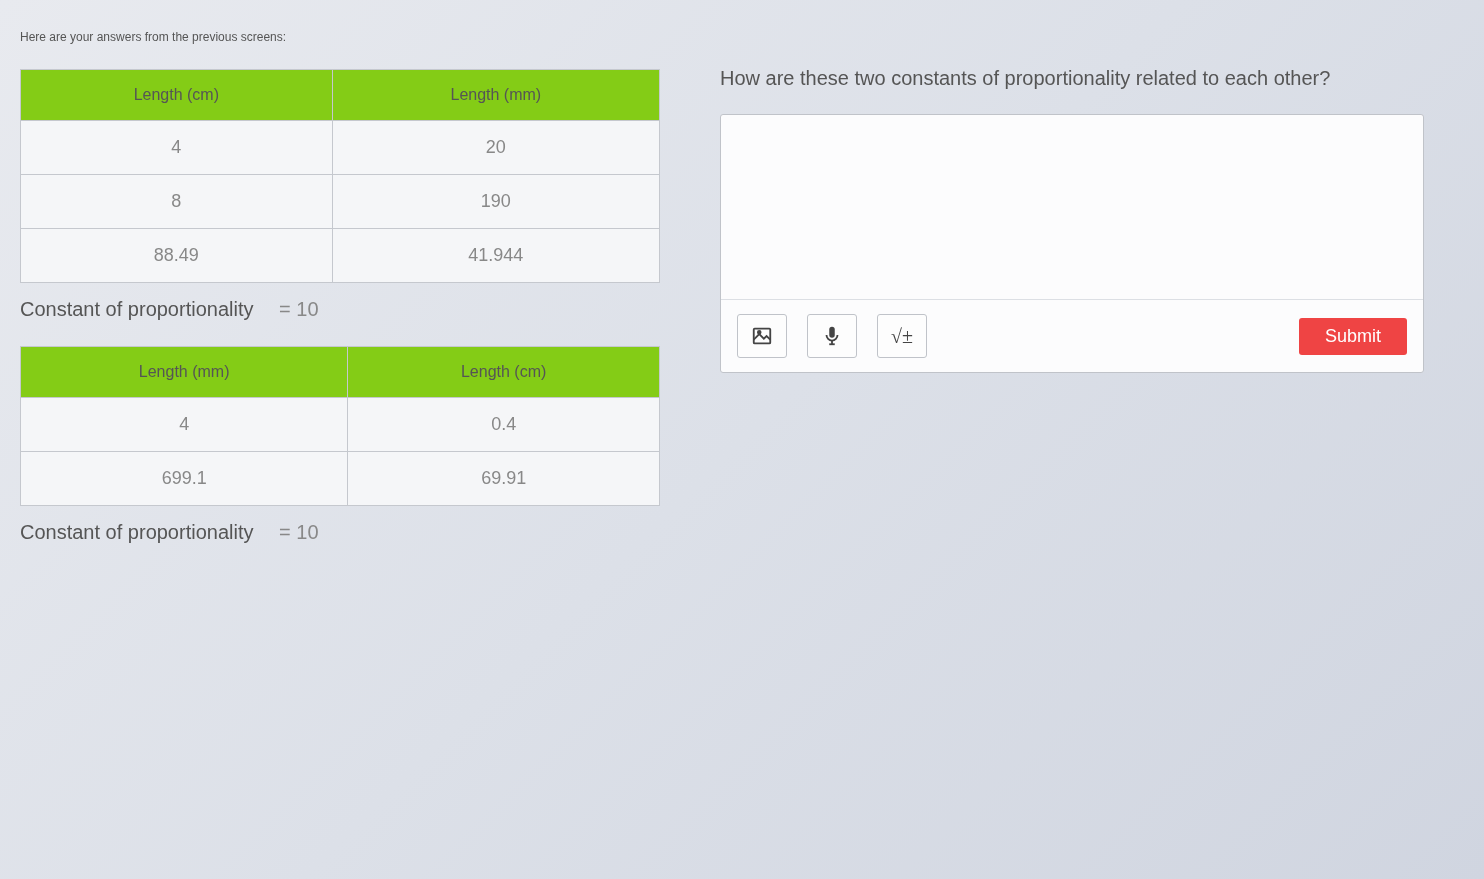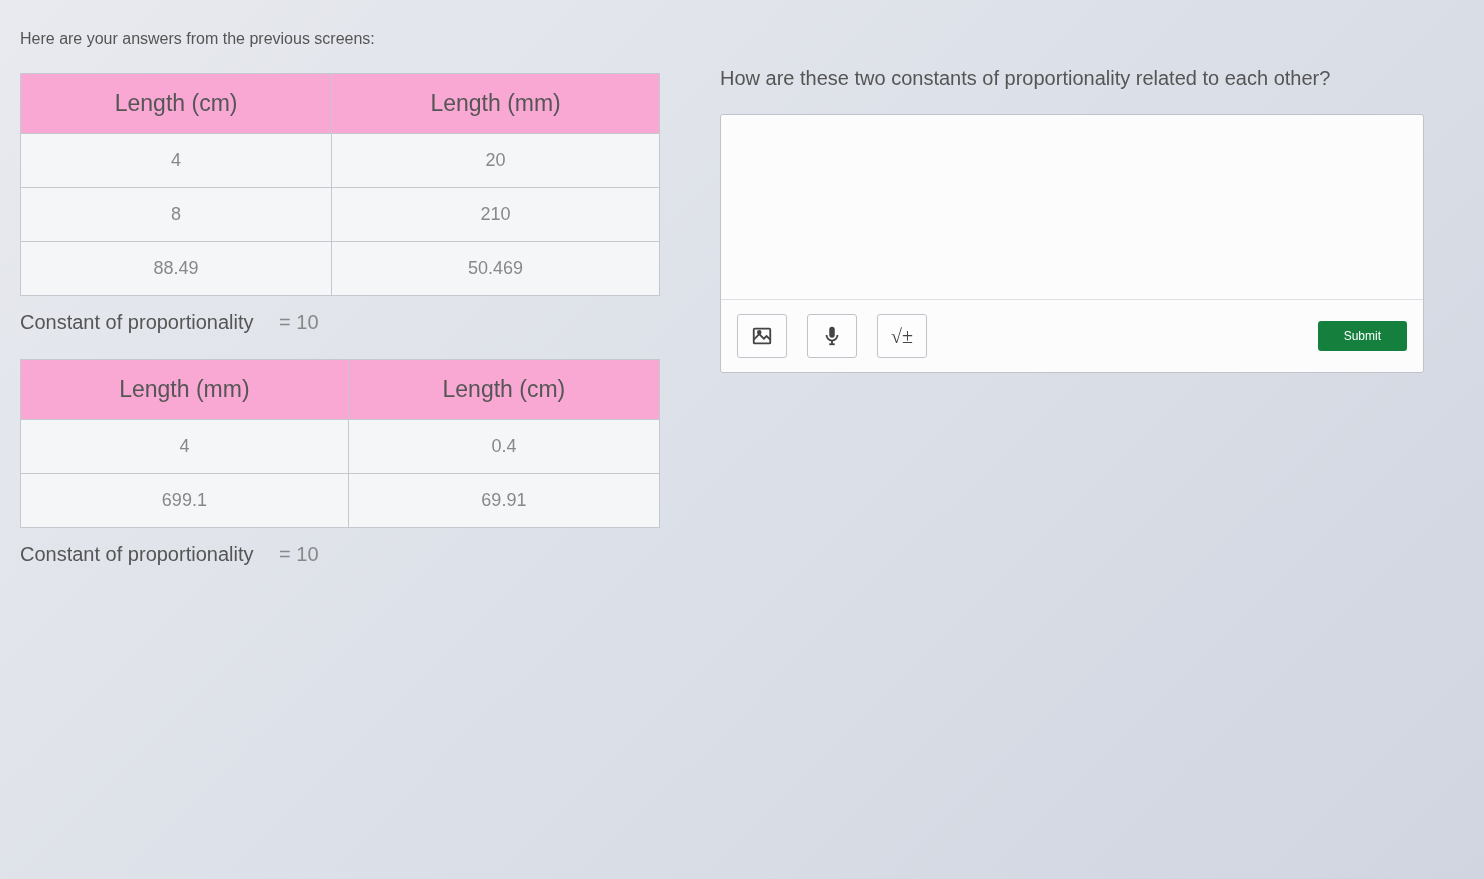--- a/index.html
+++ b/index.html
@@ -19,45 +19,45 @@
     }
     .left-panel {
       width: 660px;
     }
     .right-panel {
       flex: 1;
       padding-right: 40px;
       margin-top: 32px;
     }
     .intro-text {
-      font-size: 16px;
+      font-size: 12px;
       color: #555;
       margin-bottom: 25px;
     }
     .question-text {
       font-size: 20px;
       color: #555;
       line-height: 1.6;
       margin-bottom: 20px;
     }
     table {
       border-collapse: collapse;
       width: 640px;
       margin-bottom: 15px;
       background: #f5f6f8;
       border: 1px solid #c5c8ce;
     }
     th {
       font-weight: normal;
-      font-size: 23px;
+      font-size: 16px;
       color: #555;
       padding: 16px 10px;
       border: 1px solid #c5c8ce;
       text-align: center;
-      background: #f9a8d4;
+      background: #84cc16;
     }
     td {
       font-size: 18px;
       color: #888;
       padding: 16px 10px;
       border: 1px solid #c5c8ce;
       text-align: center;
       background: #f5f6f8;
     }
     .constant-text {
@@ -108,25 +108,25 @@
       font-size: 20px;
     }
     .tool-btn svg {
       width: 22px;
       height: 22px;
     }
     .spacer {
       flex: 1;
     }
     .submit-btn {
-      background: #15803d;
+      background: #ef4444;
       color: #fff;
       border: none;
       padding: 8px 26px;
-      font-size: 12px;
+      font-size: 18px;
       border-radius: 3px;
       cursor: pointer;
     }
     .math-symbol {
       font-family: "Times New Roman", serif;
       font-size: 20px;
     }
   </style>
 </head>
 <body>
@@ -141,25 +141,25 @@
         <th>Length (mm)</th>
       </tr>
     </thead>
     <tbody>
       <tr>
         <td>4</td>
         <td>20</td>
       </tr>
       <tr>
         <td>8</td>
-        <td>210</td>
+        <td>190</td>
       </tr>
       <tr>
         <td>88.49</td>
-        <td>50.469</td>
+        <td>41.944</td>
       </tr>
     </tbody>
   </table>
 
   <p class="constant-text">
     <span>Constant of proportionality</span>
     <span class="constant-value">= 10</span>
   </p>
 
   <table>

